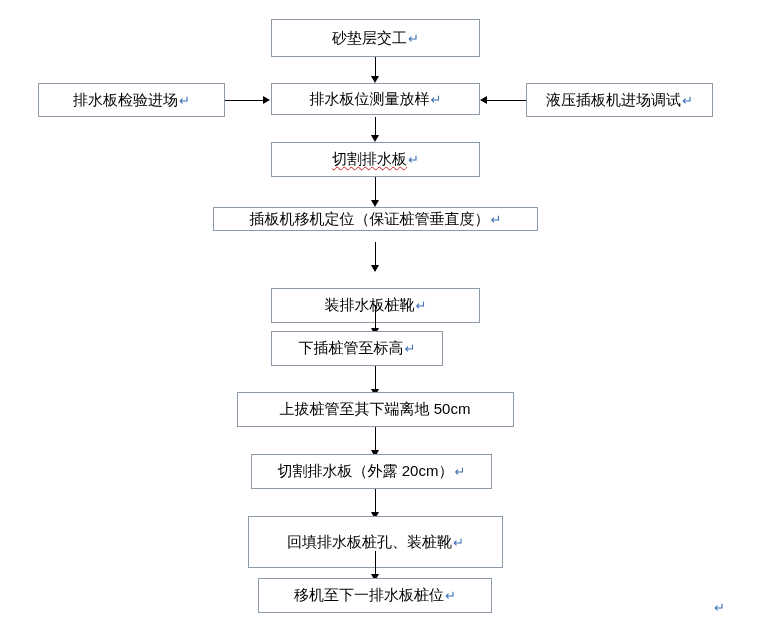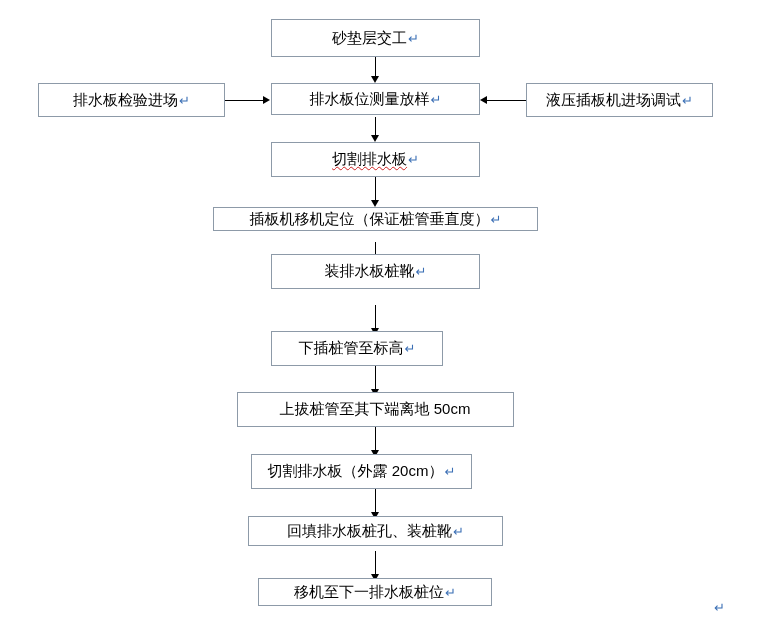--- a/index.html
+++ b/index.html
@@ -133,21 +133,21 @@
   <div class="arrow-down" style="left:371px; top:200px;"></div>
 
   <div class="node" style="left:213px; top:207px; width:325px; height:24px;">
     <span class="txt">插板机移机定位（保证桩管垂直度）</span>
       <span class="pilcrow">↵</span>
   </div>
 
   <div class="vline" style="left:375px; top:242px; height:25px;"></div>
   <div class="arrow-down" style="left:371px; top:265px;"></div>
 
-  <div class="node" style="left:271px; top:254px; width:209px; height:35px;">
+  <div class="node" style="left:271px; top:288px; width:209px; height:35px;">
     <span class="txt">装排水板桩靴</span>
       <span class="pilcrow">↵</span>
   </div>
 
   <div class="vline" style="left:375px; top:305px; height:25px;"></div>
   <div class="arrow-down" style="left:371px; top:328px;"></div>
 
   <div class="node" style="left:271px; top:331px; width:172px; height:35px;">
     <span class="txt">下插桩管至标高</span>
       <span class="pilcrow">↵</span>
@@ -157,36 +157,36 @@
   <div class="arrow-down" style="left:371px; top:389px;"></div>
 
   <div class="node" style="left:237px; top:392px; width:277px; height:35px;text-align:center;">
     <span class="txt">上拔桩管至其下端离地 50cm</span>
       <span class="pilcrow"></span>
   </div>
 
   <div class="vline" style="left:375px; top:427px; height:25px;"></div>
   <div class="arrow-down" style="left:371px; top:450px;"></div>
 
-  <div class="node" style="left:251px; top:454px; width:221px; height:35px;">
+  <div class="node" style="left:251px; top:454px; width:241px; height:35px;">
     <span class="txt">切割排水板（外露 20cm）</span>
       <span class="pilcrow">↵</span>
   </div>
 
   <div class="vline" style="left:375px; top:489px; height:25px;"></div>
   <div class="arrow-down" style="left:371px; top:512px;"></div>
 
-  <div class="node" style="left:248px; top:516px; width:255px; height:30px;">
+  <div class="node" style="left:248px; top:516px; width:255px; height:52px;">
     <span class="txt">回填排水板桩孔、装桩靴</span>
       <span class="pilcrow">↵</span>
   </div>
 
   <div class="vline" style="left:375px; top:551px; height:25px;"></div>
   <div class="arrow-down" style="left:371px; top:574px;"></div>
 
-  <div class="node" style="left:258px; top:578px; width:234px; height:28px;">
+  <div class="node" style="left:258px; top:578px; width:234px; height:35px;">
     <span class="txt">移机至下一排水板桩位</span>
       <span class="pilcrow">↵</span>
   </div>
 
   <span class="end-mark" style="left:714px; top:600px;">↵</span>
 
 </div>
 
 </body></html>

